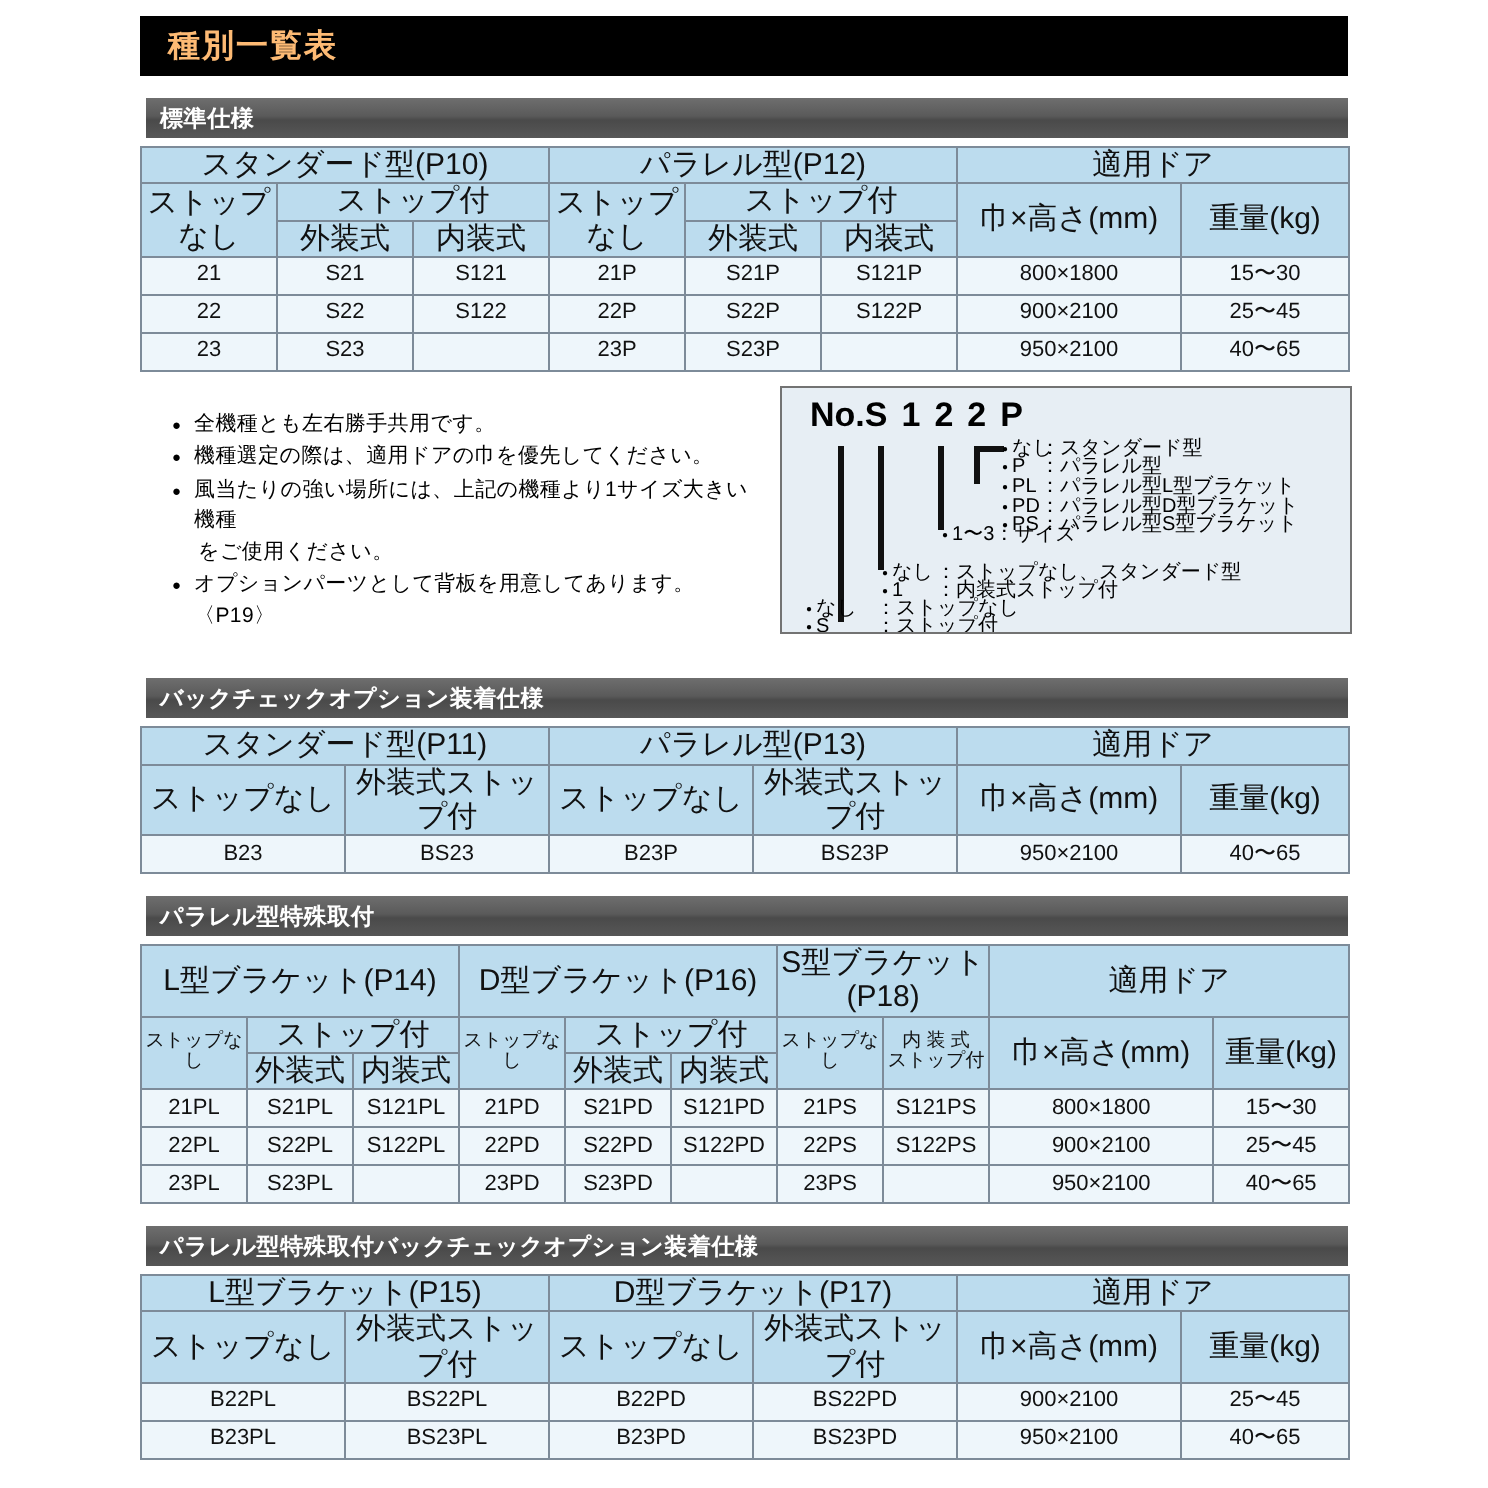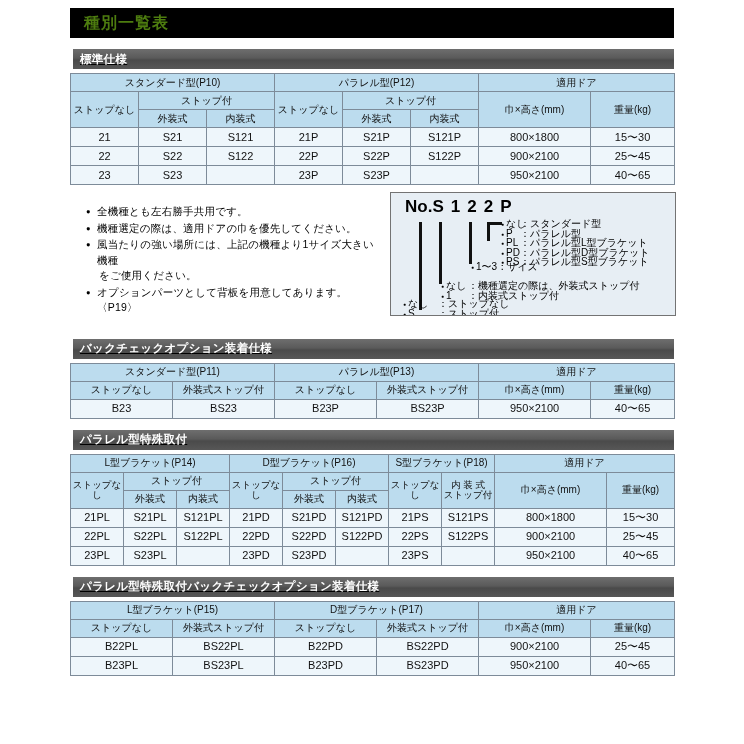--- a/index.html
+++ b/index.html
@@ -14,33 +14,32 @@
 
   
   .title-bar{
     height:30px;
     background:#000000;
     display:flex;align-items:center;
     padding-left:14px;
     margin-bottom:9px;
   }
   .title-bar .t{
-    color:#4d7c0f;font-size:16px;font-weight:bold;letter-spacing:1px;
+    color:#fdba74;font-size:16px;font-weight:bold;letter-spacing:1px;
   }
 
   
   .sec-bar{
     height:20px;
     background:linear-gradient(to bottom,#6e6e6e 0%,#5a5a5a 45%,#4a4a4a 55%,#575757 100%);
     display:flex;align-items:center;
     padding-left:10px;
     margin-top:11px;
     margin-bottom:4px;
     position:relative;
-    text-decoration:underline;
   }
   .sec-bar::before{
     content:"";position:absolute;left:0;top:0;bottom:0;width:3px;background:#ffffff;
   }
   .sec-bar .t{color:#ffffff;font-size:11.5px;font-weight:bold;letter-spacing:.3px;}
 
   
   table.spec{
     border-collapse:collapse;
     width:100%;
@@ -52,21 +51,21 @@
     text-align:center;
     vertical-align:middle;
     font-size:10.5px;
     padding:0;
     height:17px;
     line-height:1.15;
     color:#111;
   }
   table.spec td.h{
     background:#bcdcee;
-    font-size:10px;
+    font-size:15px;
   }
   table.spec td.d{
     background:#eef6fb;
     font-size:11px;
     height:18px;
   }
   table.spec td.blank{background:#eef6fb;}
   table.spec td.two{line-height:1.05;font-size:9.5px;}
 
   
@@ -228,21 +227,21 @@
         <span class="row"><span class="k w1">PL</span><span>：パラレル型L型ブラケット</span></span>
         <span class="row"><span class="k w1">PD</span><span>：パラレル型D型ブラケット</span></span>
         <span class="row"><span class="k w1">PS</span><span>：パラレル型S型ブラケット</span></span>
       </div>
 
       <div class="leg" style="left:80px;top:70px;">
         <span class="row"><span>1〜3：サイズ</span></span>
       </div>
 
       <div class="leg" style="left:50px;top:89px;">
-        <span class="row"><span class="k">なし</span><span>：機種選定の際は、外装式ストップ付</span></span>
+        <span class="row"><span class="k">なし</span><span>：ストップなし、スタンダード型</span></span>
         <span class="row"><span class="k">1</span><span>：内装式ストップ付</span></span>
       </div>
 
       <div class="leg" style="left:12px;top:107px;">
         <span class="row"><span class="k w3">なし</span><span>：ストップなし</span></span>
         <span class="row"><span class="k w3">S</span><span>：ストップ付</span></span>
 
       </div>
     </div>
   </div>

